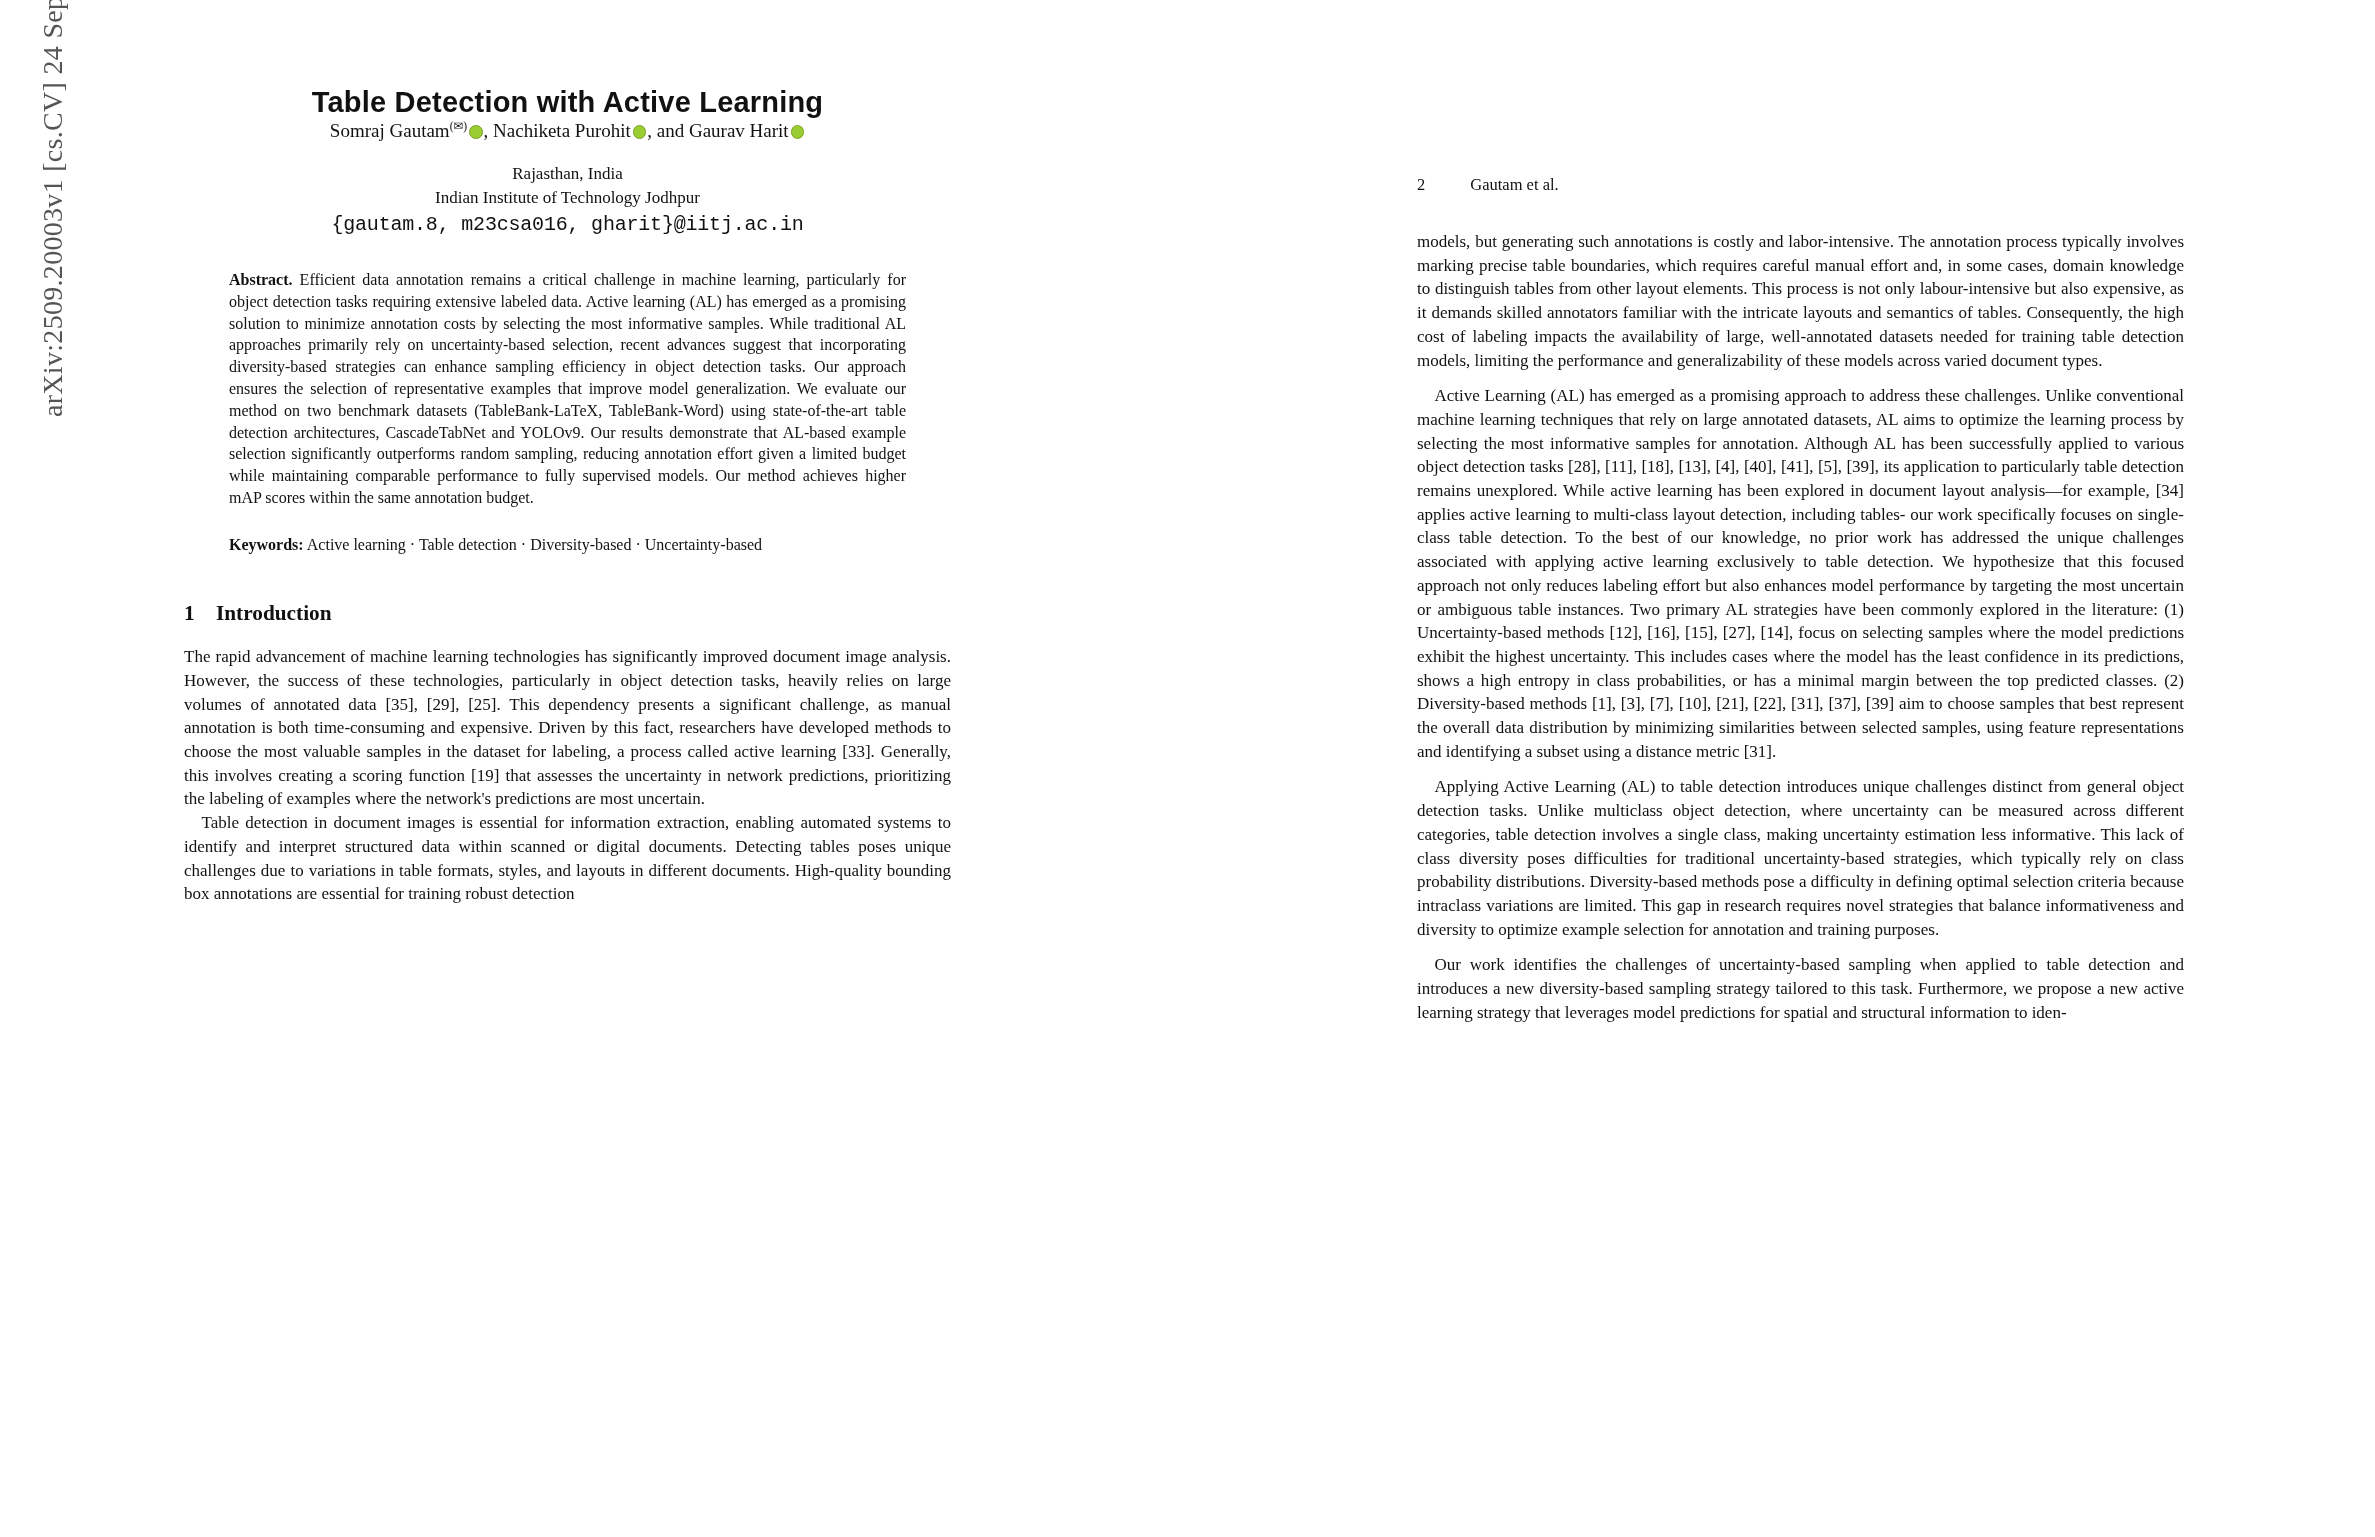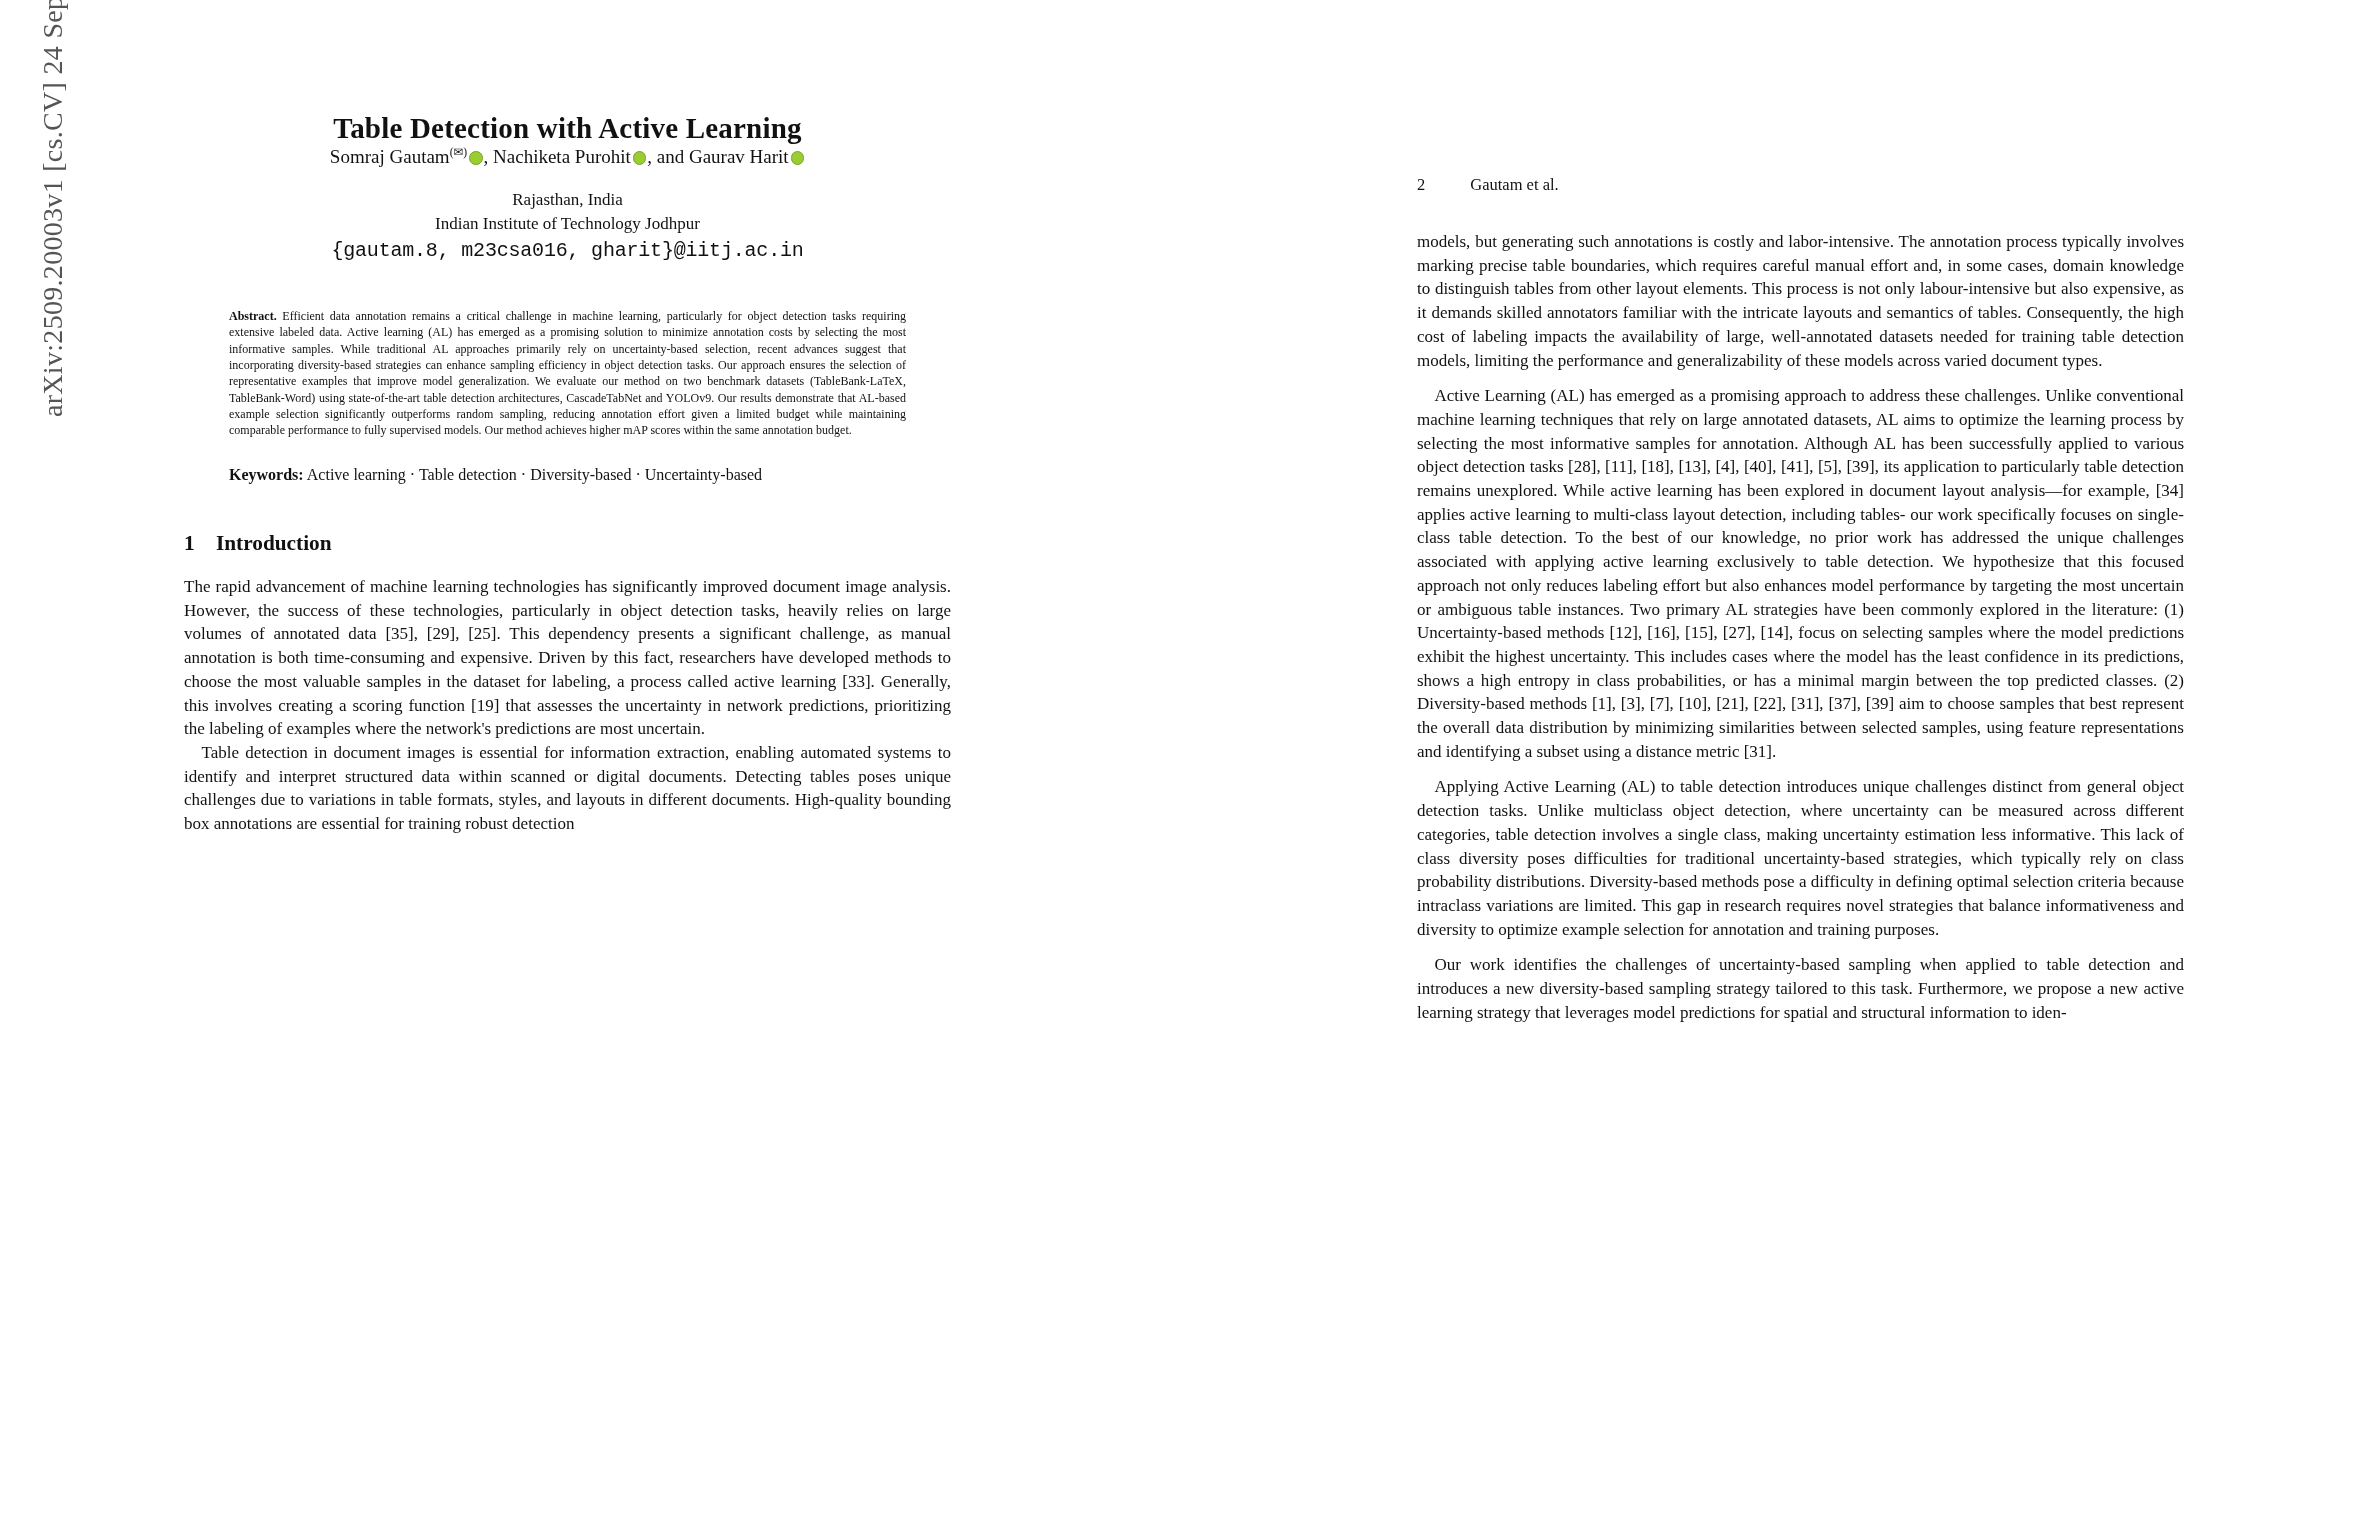--- a/index.html
+++ b/index.html
@@ -35,26 +35,26 @@
   .page {
     position: absolute;
     top: 0;
     height: 1537px;
   }
   .page-left  { left: 184px;  width: 767px; }
   .page-right { left: 1417px; width: 767px; }
 
   
   .paper-title {
-    margin-top: 112px;
+    margin-top: 86px;
     text-align: center;
     font-size: 29px;
     font-weight: bold;
     letter-spacing: 0.2px;
-    font-family: Liberation Serif, serif;
+    font-family: Liberation Sans, sans-serif;
   }
   .authors {
     text-align: center;
     font-size: 19px;
   }
   .orcid {
     display: inline-block;
     width: 11.6px;
     height: 11.6px;
     border-radius: 50%;
@@ -77,24 +77,24 @@
   }
   .email {
     text-align: center;
     font-family: "Liberation Mono", monospace;
     font-size: 20px;
     margin-top: 2.9px;
     letter-spacing: -0.2px;
   }
 
   .abstract-block {
-    margin-top: 46px;
+    margin-top: 33px;
     padding-left: 45px;
     padding-right: 45px;
-    font-size: 12px;
+    font-size: 16px;
     line-height: 1.365;
     text-align: justify;
   }
   .abstract-block b { font-weight: bold; }
 
   .keywords {
     margin-top: 25px;
     padding-left: 45px;
     padding-right: 45px;
     font-size: 16px;

